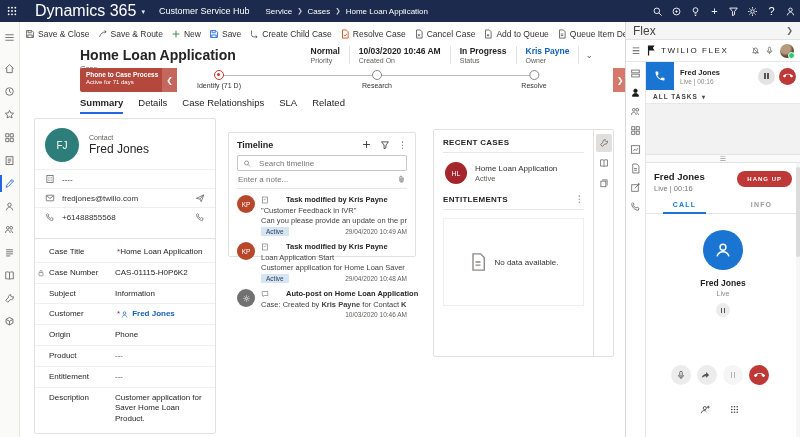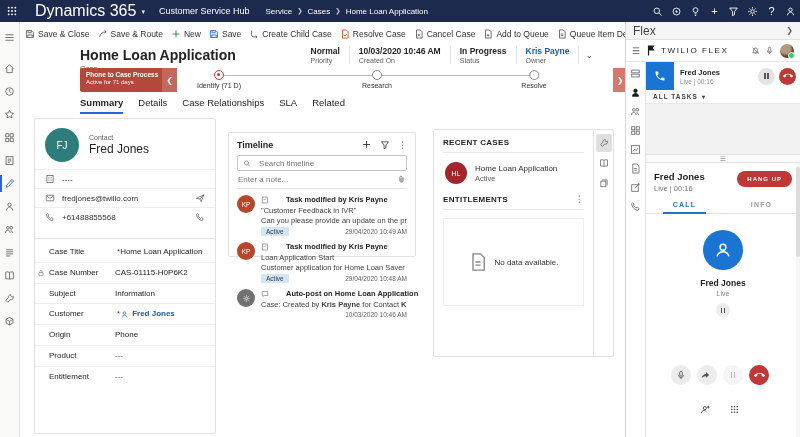--- a/index.html
+++ b/index.html
@@ -591,20 +591,24 @@
       <span class="f-val">Phone</span>
     </div>
     <div class="f-row">
       <span class="f-lab">Product</span>
       <span class="f-val dim">---</span>
     </div>
     <div class="f-row">
       <span class="f-lab">Entitlement</span>
       <span class="f-val dim">---</span>
     </div>
+    <div class="f-row">
+      <span class="f-lab">Description</span>
+      <span class="f-val" style="max-width:90px">Customer application for Saver Home Loan Product.</span>
+    </div>
   </div>
 
   <div id="timeline-card" class="card">
     <div class="tl-head">
       <span class="tl-title">Timeline</span>
       <span class="tl-ic">
           <svg width="11" height="11" viewBox="0 0 16 16">
             <path d="M8 3v10M3 8h10"></path>
           </svg>
         </span>

